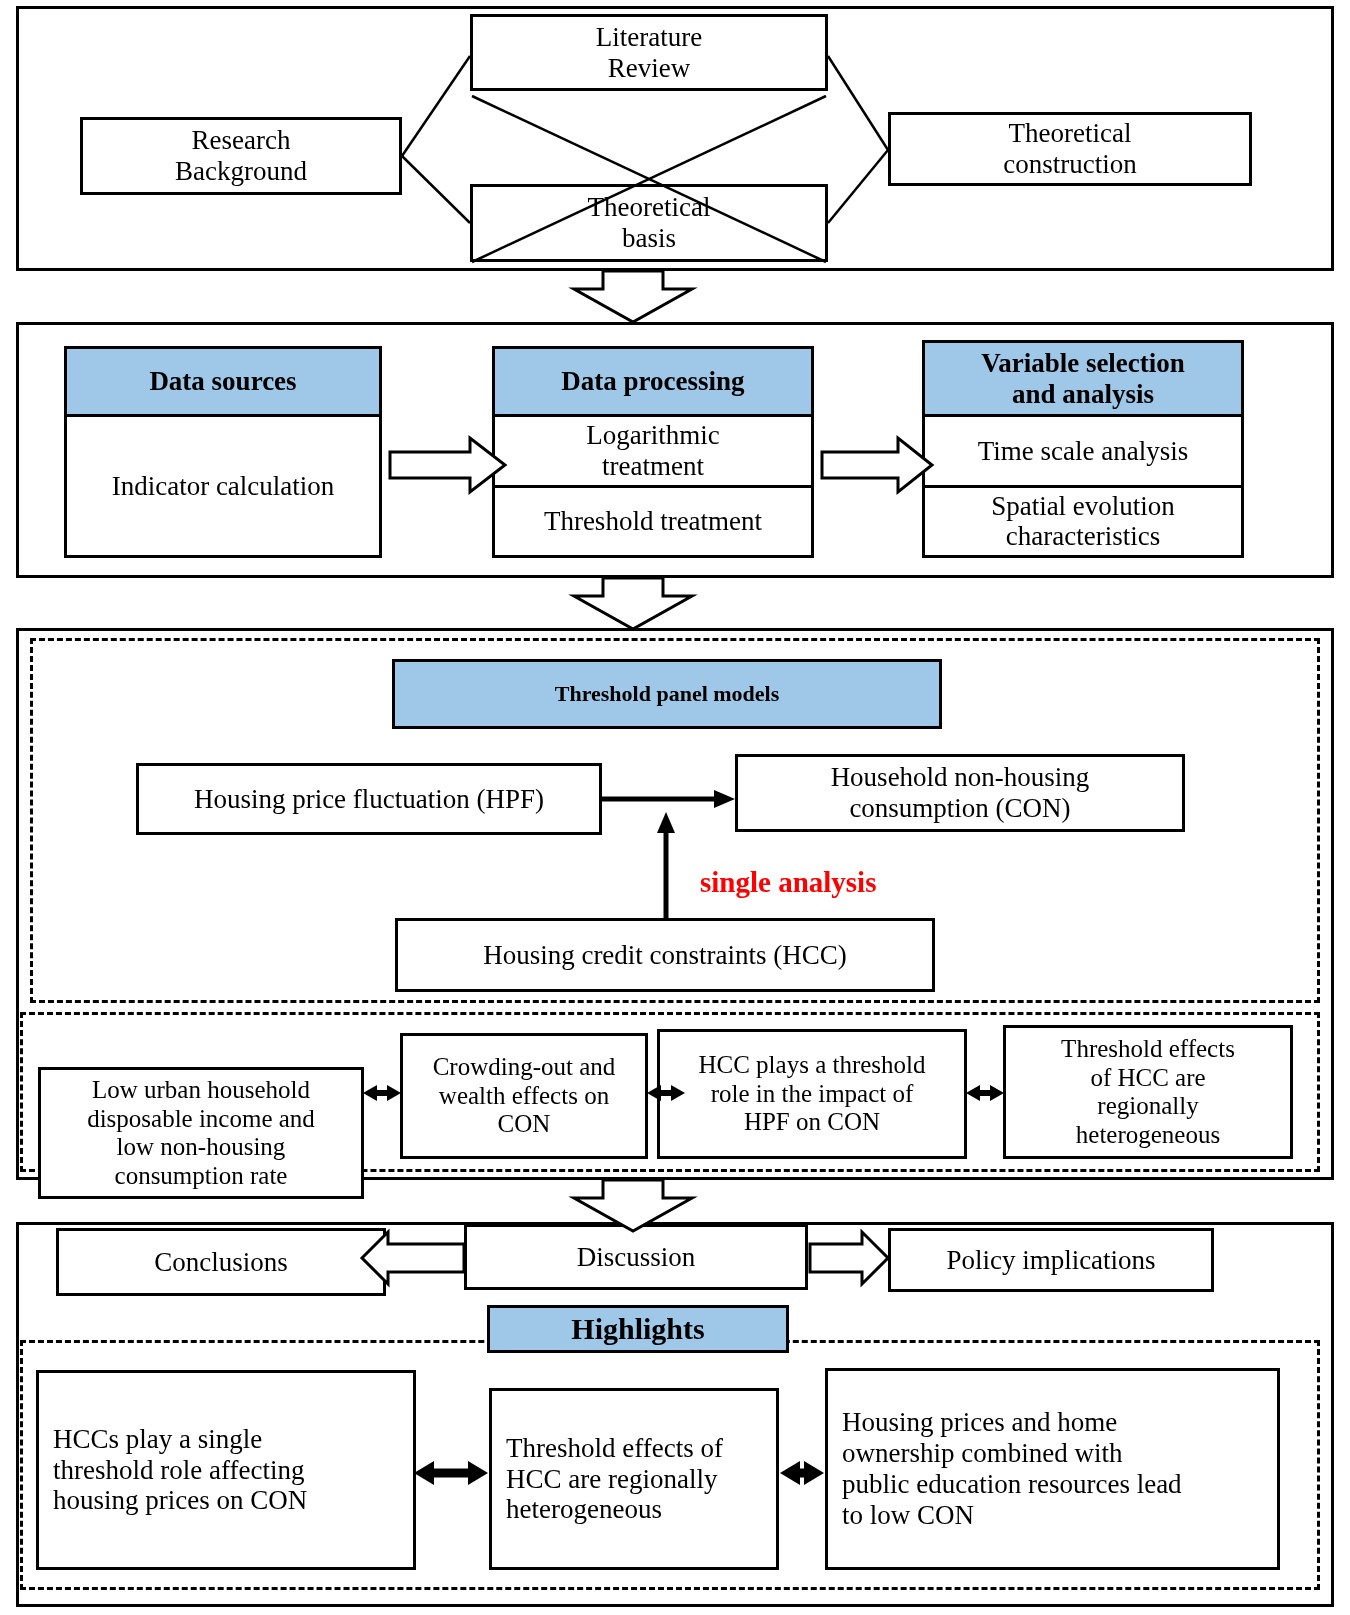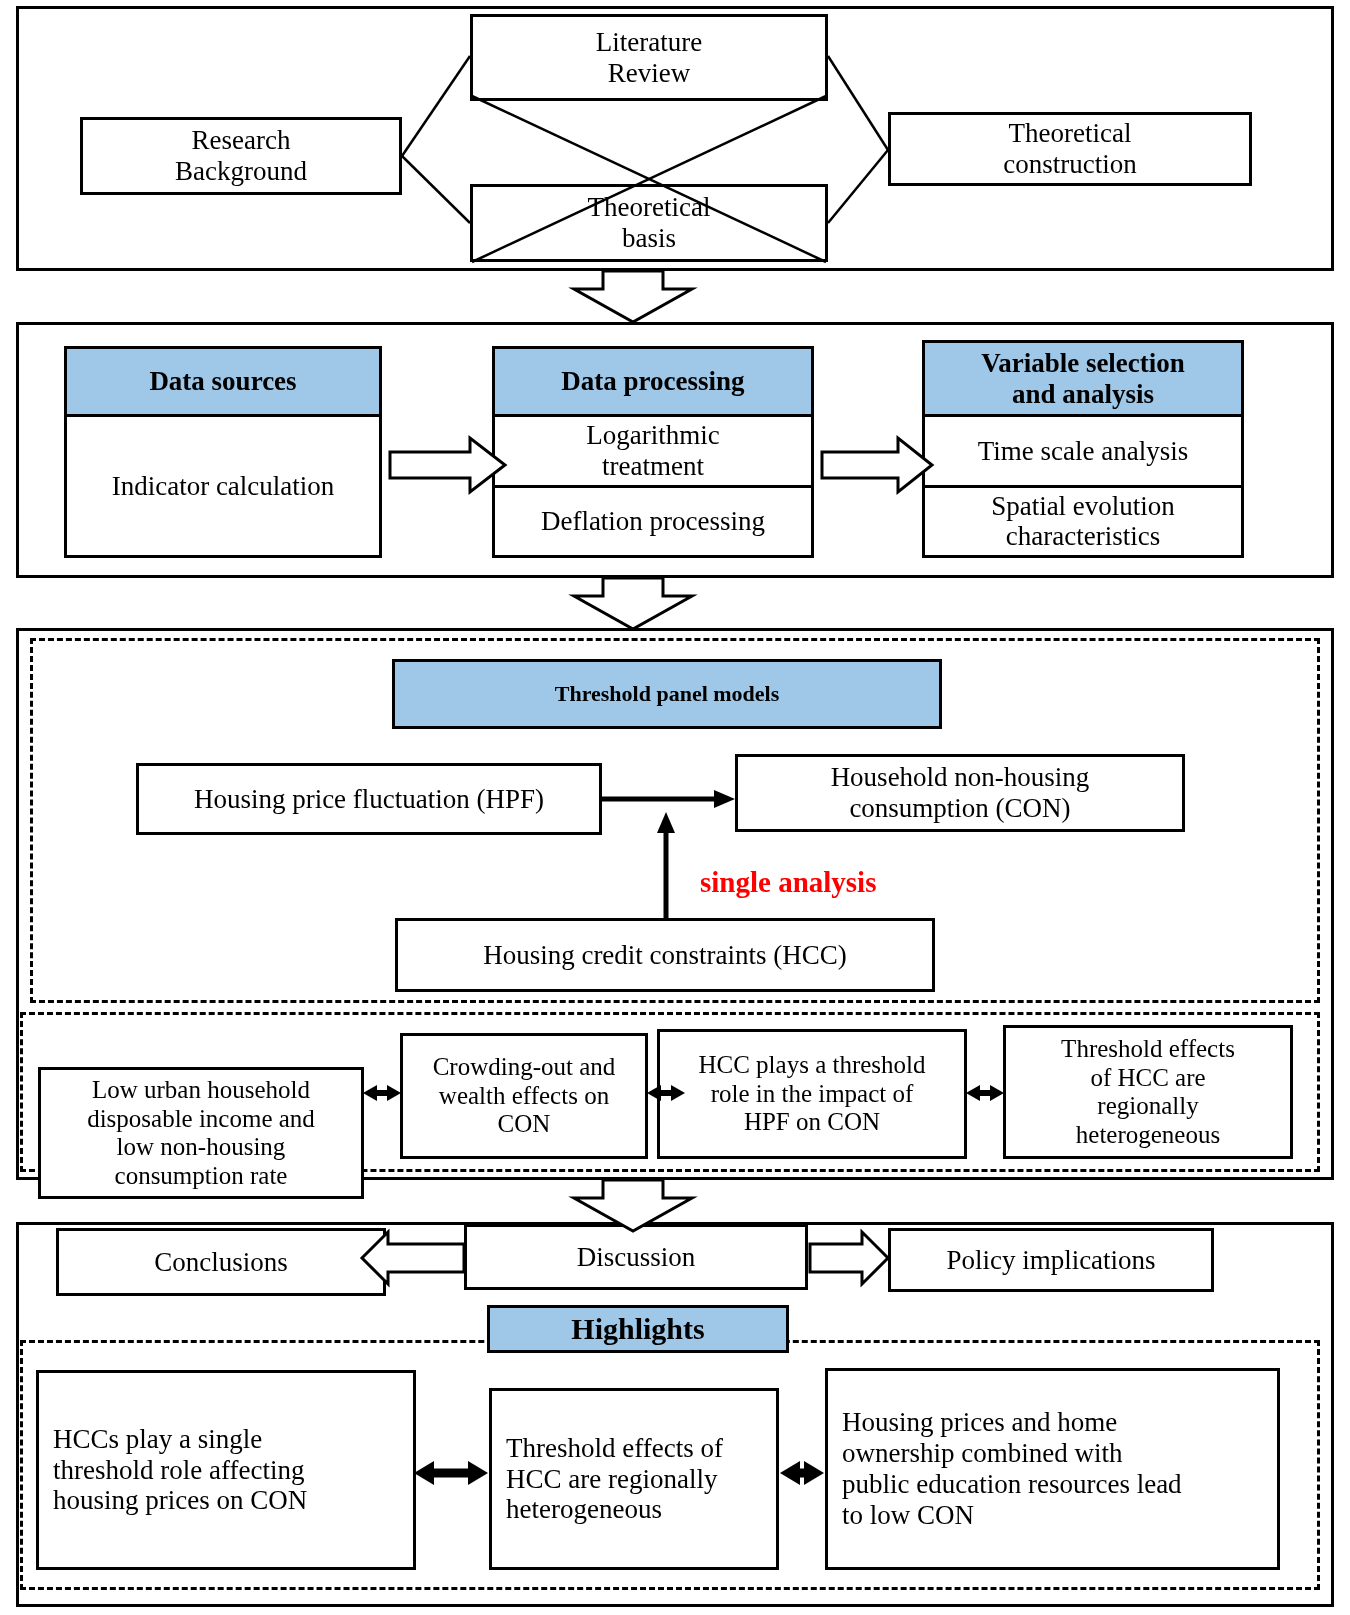--- a/index.html
+++ b/index.html
@@ -51,37 +51,37 @@
 </style>
 </head>
 <body>
 
 <div id="stage">
 
   <div class="panel" style="left:16px;top:6px;width:1318px;height:265px;"></div>
 
   <div class="box" style="left:80px;top:117px;width:322px;height:78px;">Research<br>Background</div>
 
-  <div class="box" style="left:470px;top:14px;width:358px;height:87px;">Literature<br>Review</div>
+  <div class="box" style="left:470px;top:14px;width:358px;height:77px;">Literature<br>Review</div>
 
   <div class="box" style="left:470px;top:184px;width:358px;height:78px;">Theoretical<br>basis</div>
 
   <div class="box" style="left:888px;top:112px;width:364px;height:74px;">Theoretical<br>construction</div>
 
   <div class="panel" style="left:16px;top:322px;width:1318px;height:256px;"></div>
 
   <div class="stack" style="left:64px;top:346px;width:318px;height:212px;">
     <div class="cell blue" style="flex:0 0 68px;">Data sources</div>
     <div class="cell" style="flex:1 1 0;">Indicator calculation</div>
   </div>
 
   <div class="stack" style="left:492px;top:346px;width:322px;height:212px;">
     <div class="cell blue" style="flex:0 0 68px;">Data processing</div>
     <div class="cell" style="flex:1 1 0;">Logarithmic<br>treatment</div>
-    <div class="cell" style="flex:1 1 0;">Deflation processing</div>
+    <div class="cell" style="flex:1 1 0;">Threshold treatment</div>
   </div>
 
   <div class="stack" style="left:922px;top:340px;width:322px;height:218px;">
     <div class="cell blue" style="flex:0 0 74px;">Variable selection<br>and analysis</div>
     <div class="cell" style="flex:1 1 0;">Time scale analysis</div>
     <div class="cell" style="flex:1 1 0;">Spatial evolution<br>characteristics</div>
   </div>
 
   <div class="panel" style="left:16px;top:628px;width:1318px;height:552px;"></div>
 

